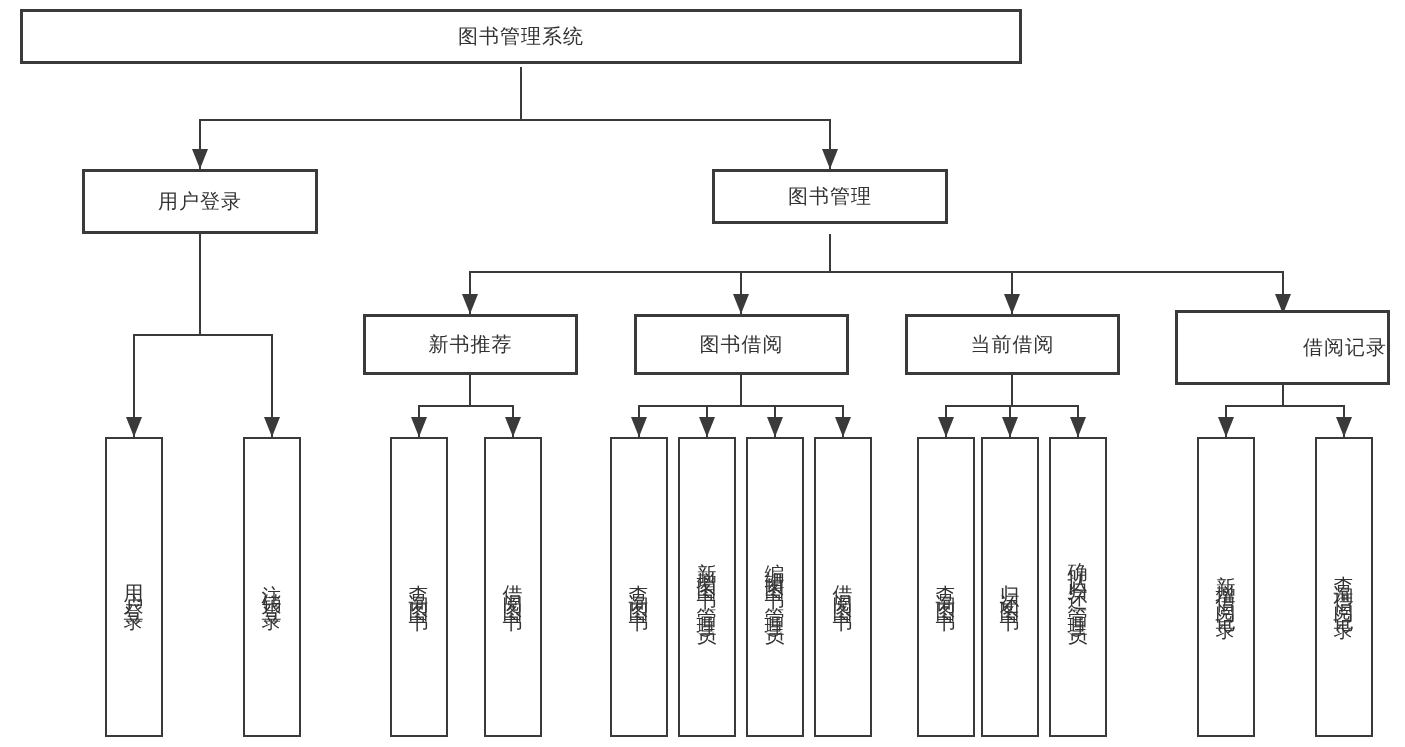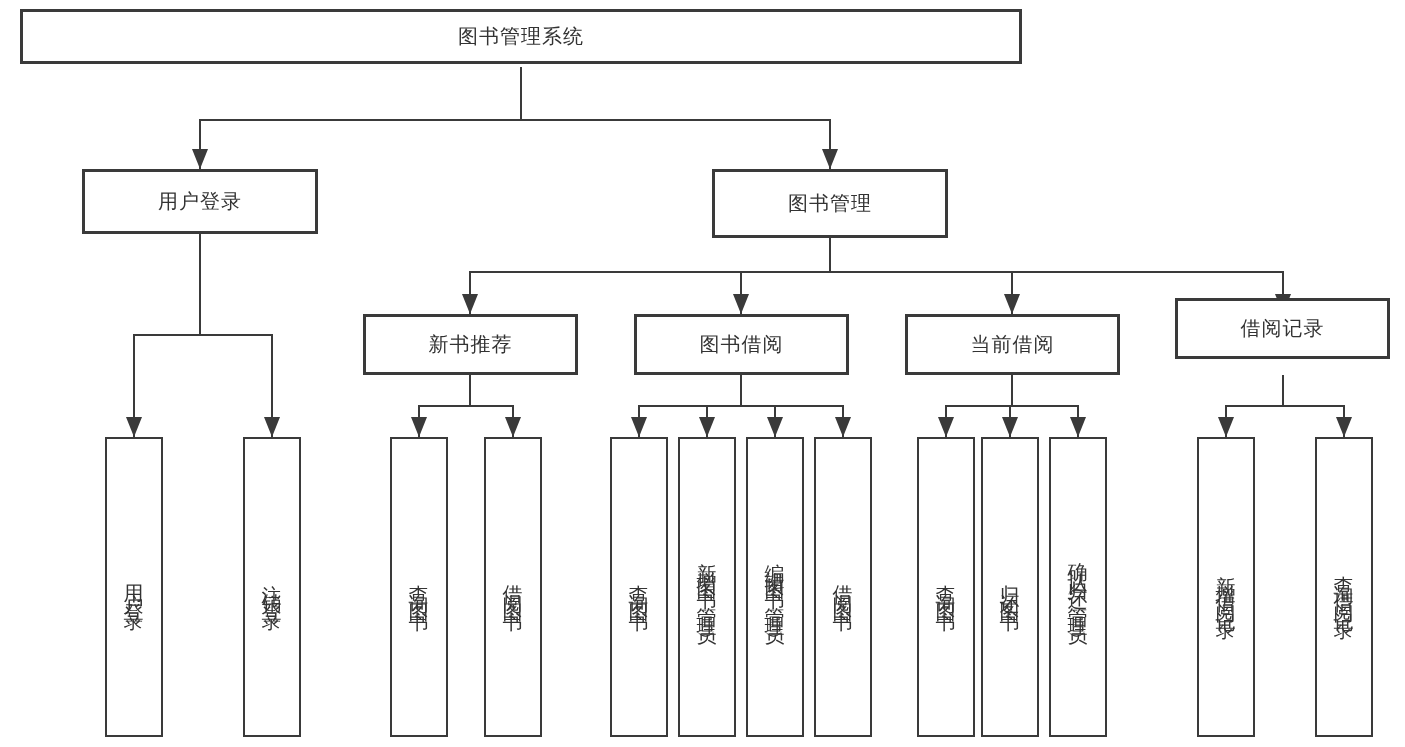--- a/index.html
+++ b/index.html
@@ -138,34 +138,34 @@
   <div class="arrow" style="left:1218px; top:417px;"></div>
   <div class="arrow" style="left:1336px; top:417px;"></div>
 
   <div class="box" style="left:20px; top:9px; width:1002px; height:55px;">
     <span>图书管理系统</span>
   </div>
 
   <div class="box" style="left:82px; top:169px; width:236px; height:65px;">
     <span>用户登录</span>
   </div>
-  <div class="box" style="left:712px; top:169px; width:236px; height:69px;font-family:Liberation Mono, monospace;">
+  <div class="box" style="left:712px; top:169px; width:236px; height:55px;font-family:Liberation Mono, monospace;">
     <span>图书管理</span>
   </div>
 
   <div class="box" style="left:363px; top:314px; width:215px; height:61px;">
     <span>新书推荐</span>
   </div>
   <div class="box" style="left:634px; top:314px; width:215px; height:61px;">
     <span>图书借阅</span>
   </div>
   <div class="box" style="left:905px; top:314px; width:215px; height:61px;justify-content:center;">
     <span>当前借阅</span>
   </div>
-  <div class="box" style="left:1175px; top:298px; width:215px; height:61px;">
+  <div class="box" style="left:1175px; top:310px; width:215px; height:75px;justify-content:flex-end;">
     <span>借阅记录</span>
   </div>
 
   <div class="box leaf" style="left:105px; top:437px; width:58px; height:300px;">
     <span class="vtext">用户登录</span>
   </div>
   <div class="box leaf" style="left:243px; top:437px; width:58px; height:300px;">
     <span class="vtext">注销登录</span>
   </div>
 

